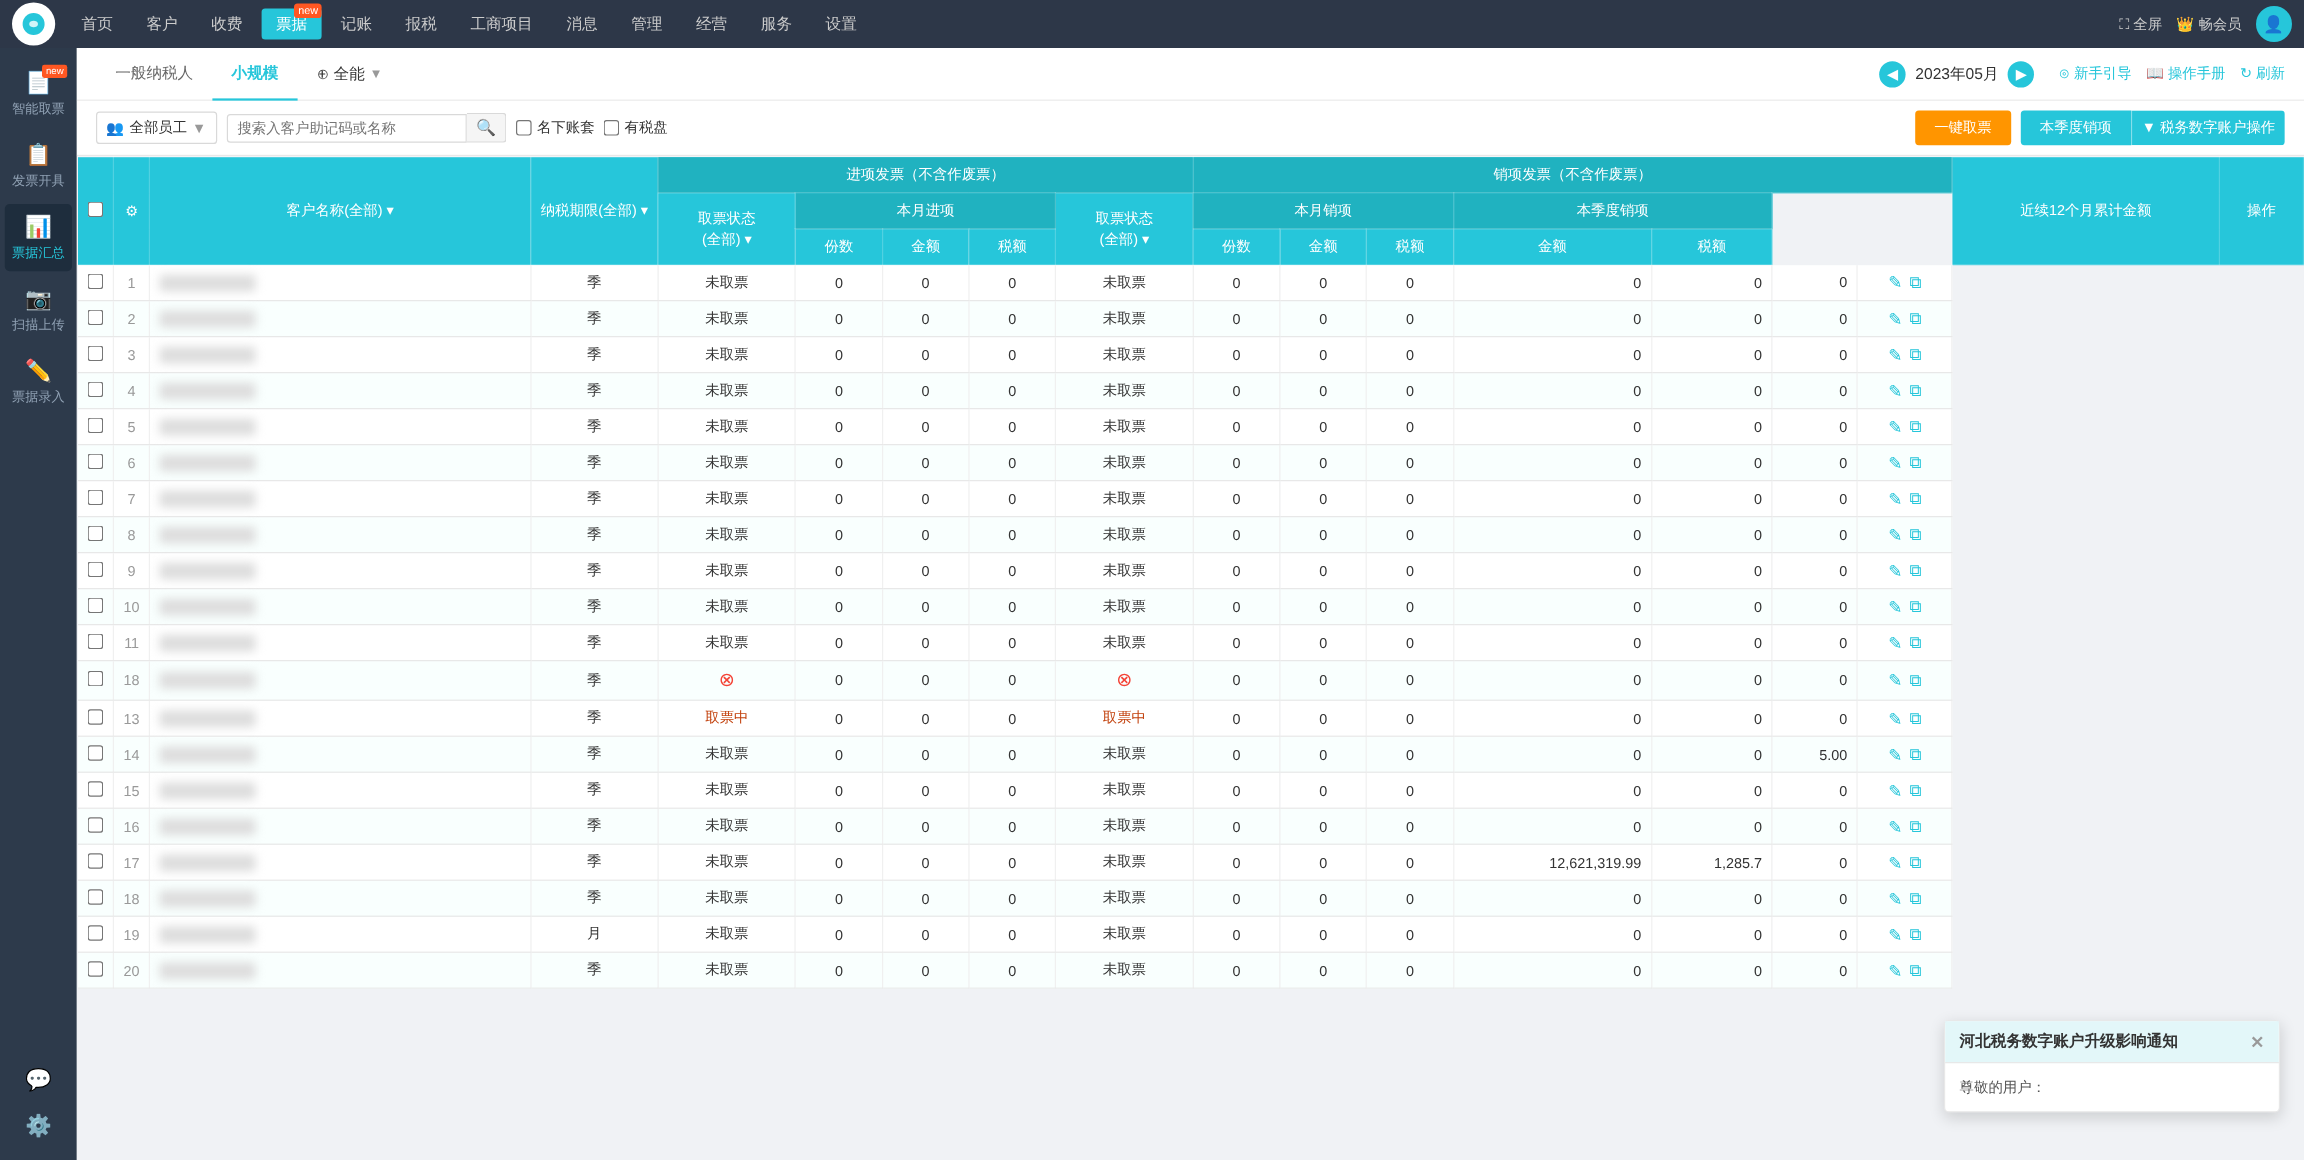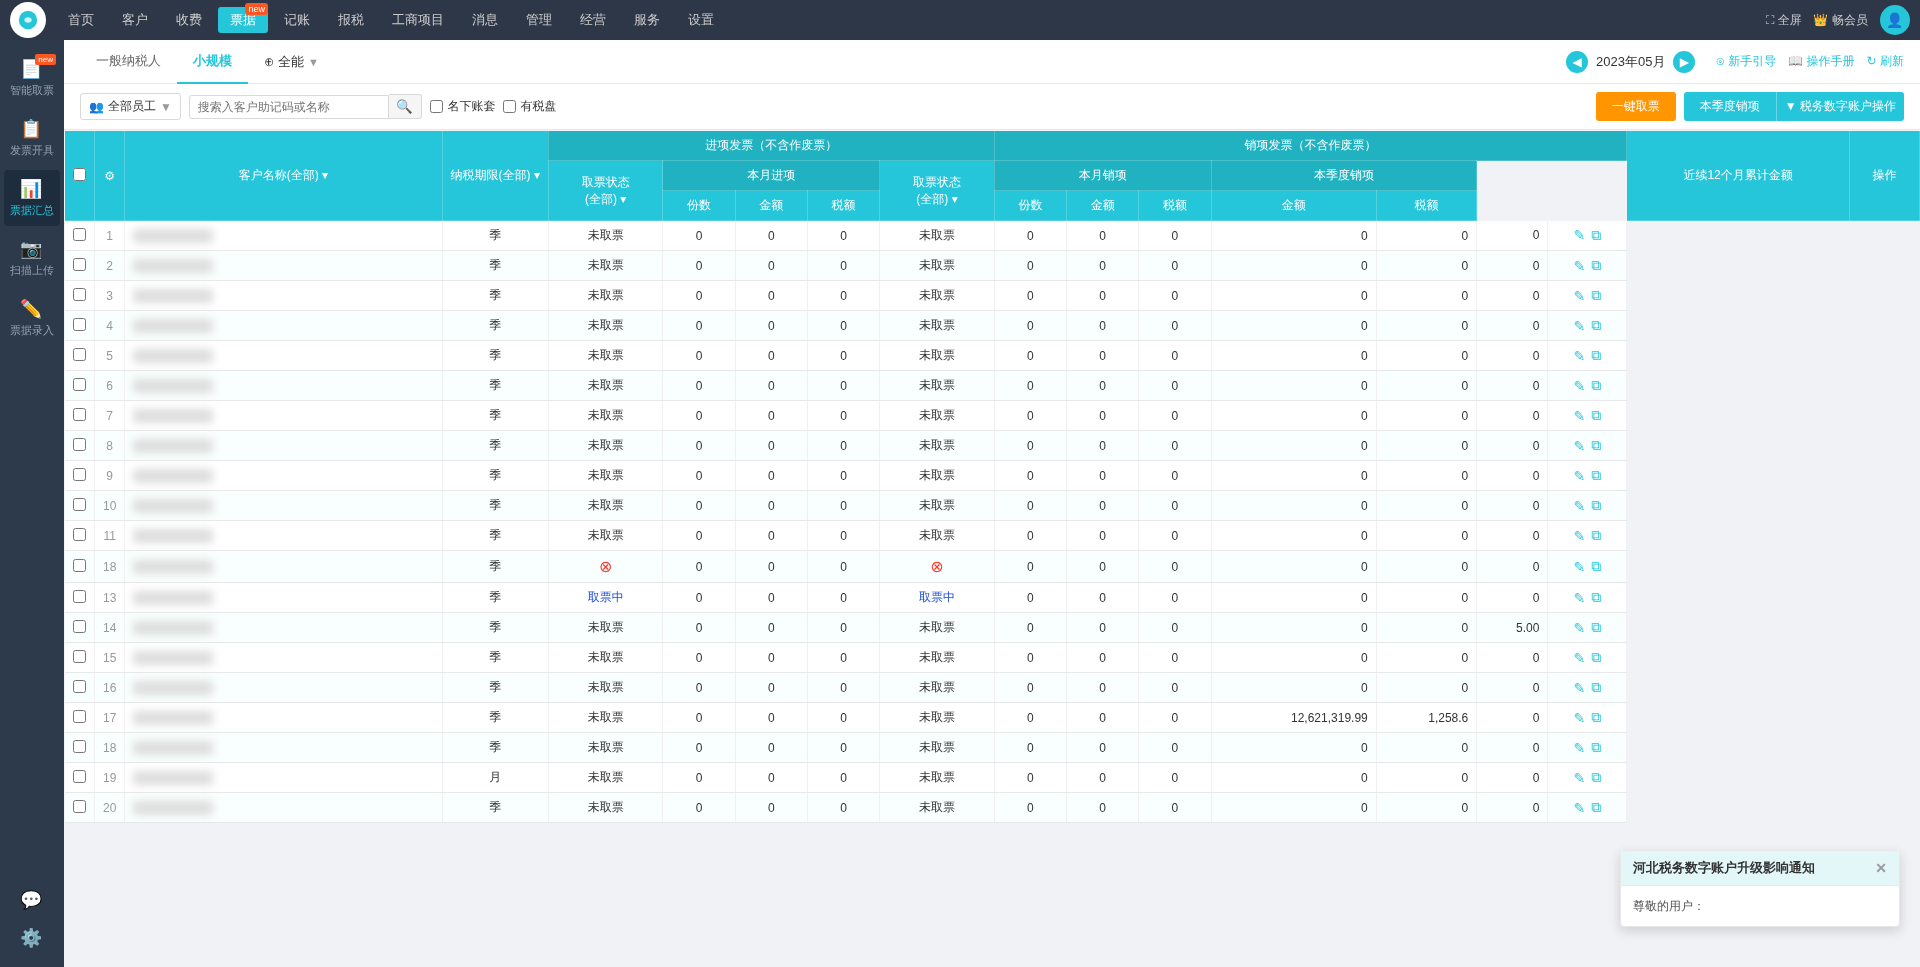--- a/index.html
+++ b/index.html
@@ -242,21 +242,21 @@
     .td-right { text-align: right; }
     .status-badge {
       color: #333;
       font-size: 12px;
     }
     .status-error {
       color: #f44336;
       font-size: 16px;
     }
     .status-processing {
-      color: #1d4ed8;
+      color: #c2410c;
       text-align: right;
     }
     .action-icons { display: flex; align-items: center; justify-content: center; gap: 6px; }
     .action-icon { color: #26c6da; cursor: pointer; font-size: 14px; }
 
     
     .notification-popup {
       position: fixed;
       bottom: 40px;
       right: 20px;
@@ -833,21 +833,21 @@
               <td>季</td>
               <td style="text-align: center;"><span class="status-badge">未取票</span></td>
               <td>0</td>
               <td>0</td>
               <td>0</td>
               <td style="text-align: center;"><span class="status-badge">未取票</span></td>
               <td>0</td>
               <td>0</td>
               <td>0</td>
               <td class="td-right" style="padding-right: 8px;"><span>12,621,319.99</span></td>
-              <td class="td-right" style="padding-right: 8px;"><span>1,258.6</span></td>
+              <td class="td-right" style="padding-right: 8px;"><span>1,285.7</span></td>
               <td class="td-right" style="padding-right: 8px;"><span>0</span></td>
               <td>
                 <div class="action-icons">
                   <span class="action-icon">✎</span>
                   <span class="action-icon">⧉</span>
                 </div>
               </td>
             </tr>
             <tr>
               <td style="text-align: center;"><input type="checkbox" style=""></td>

